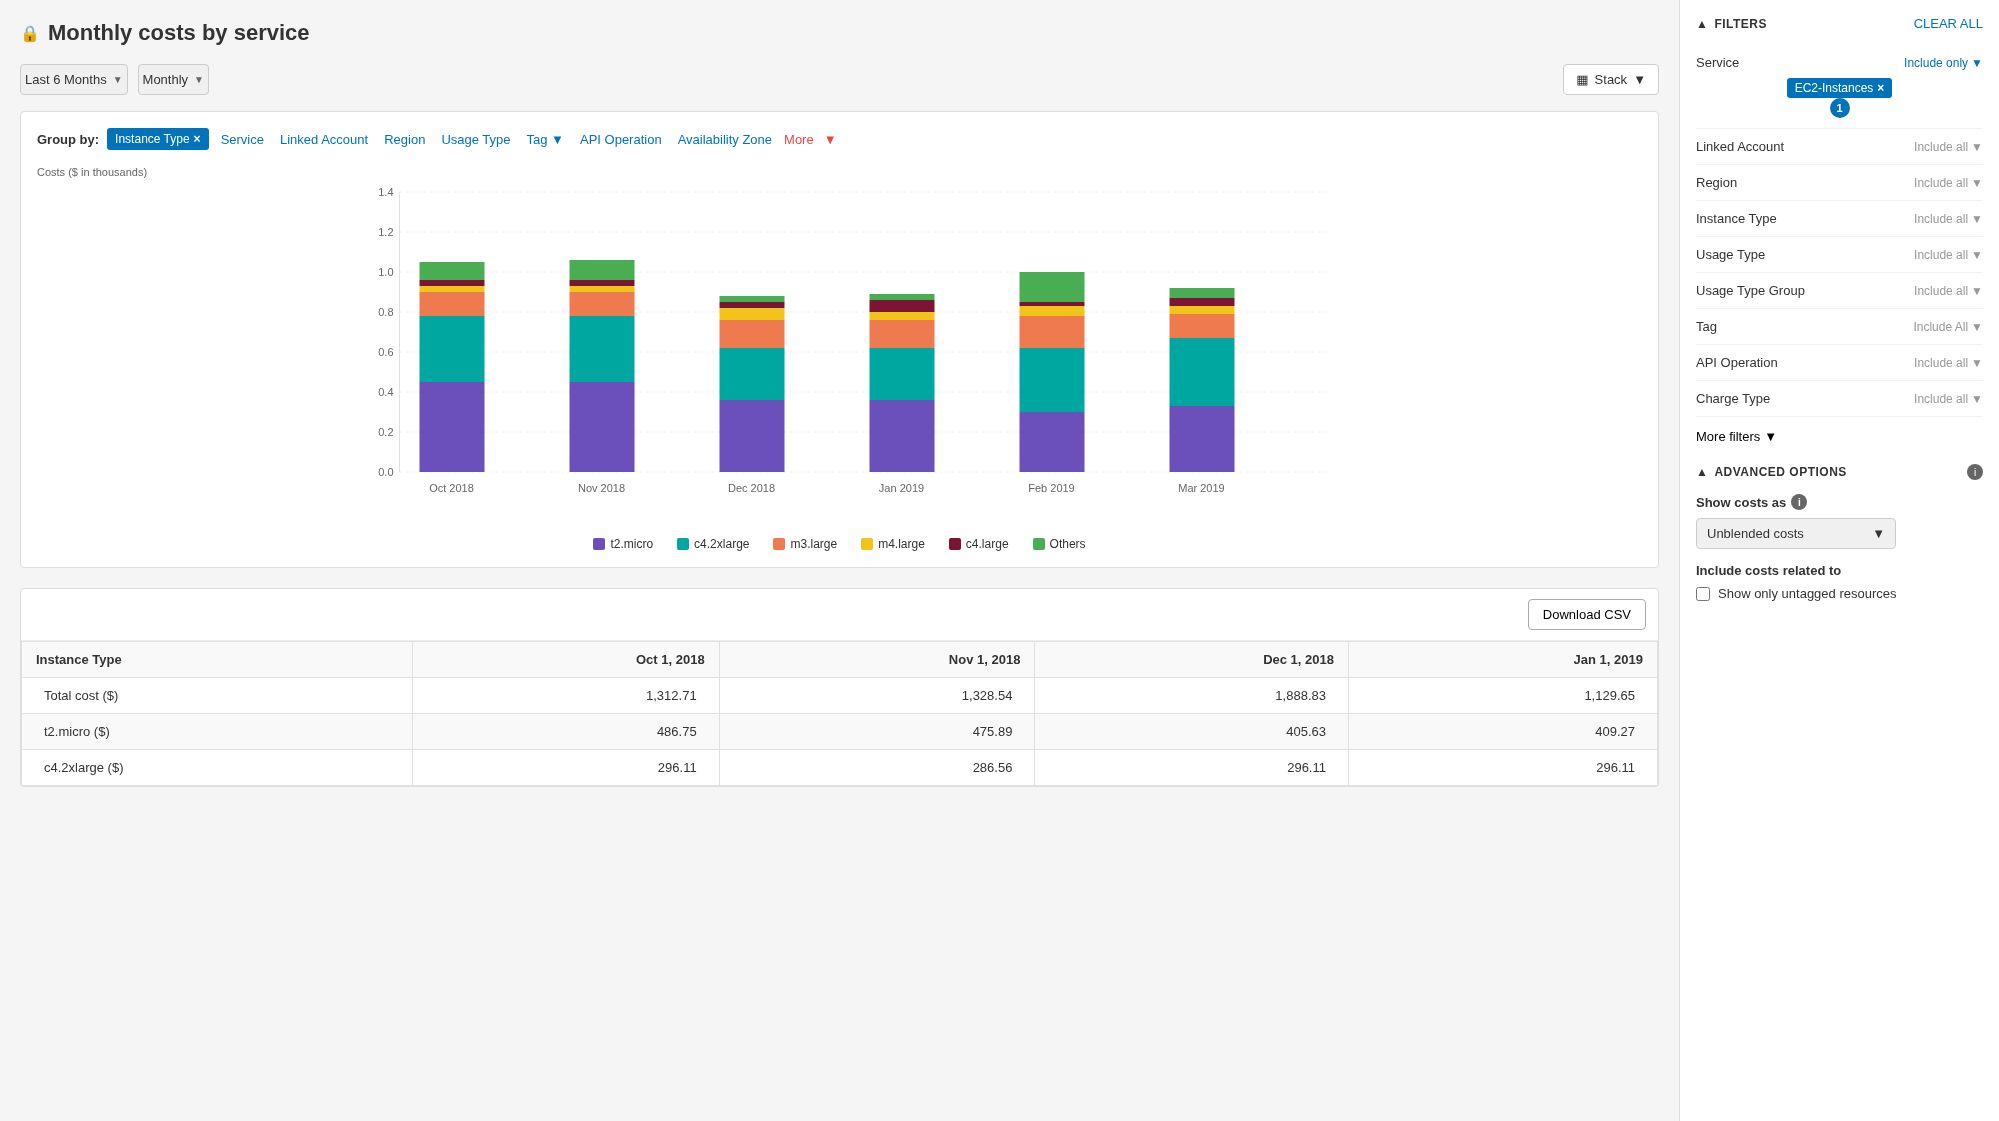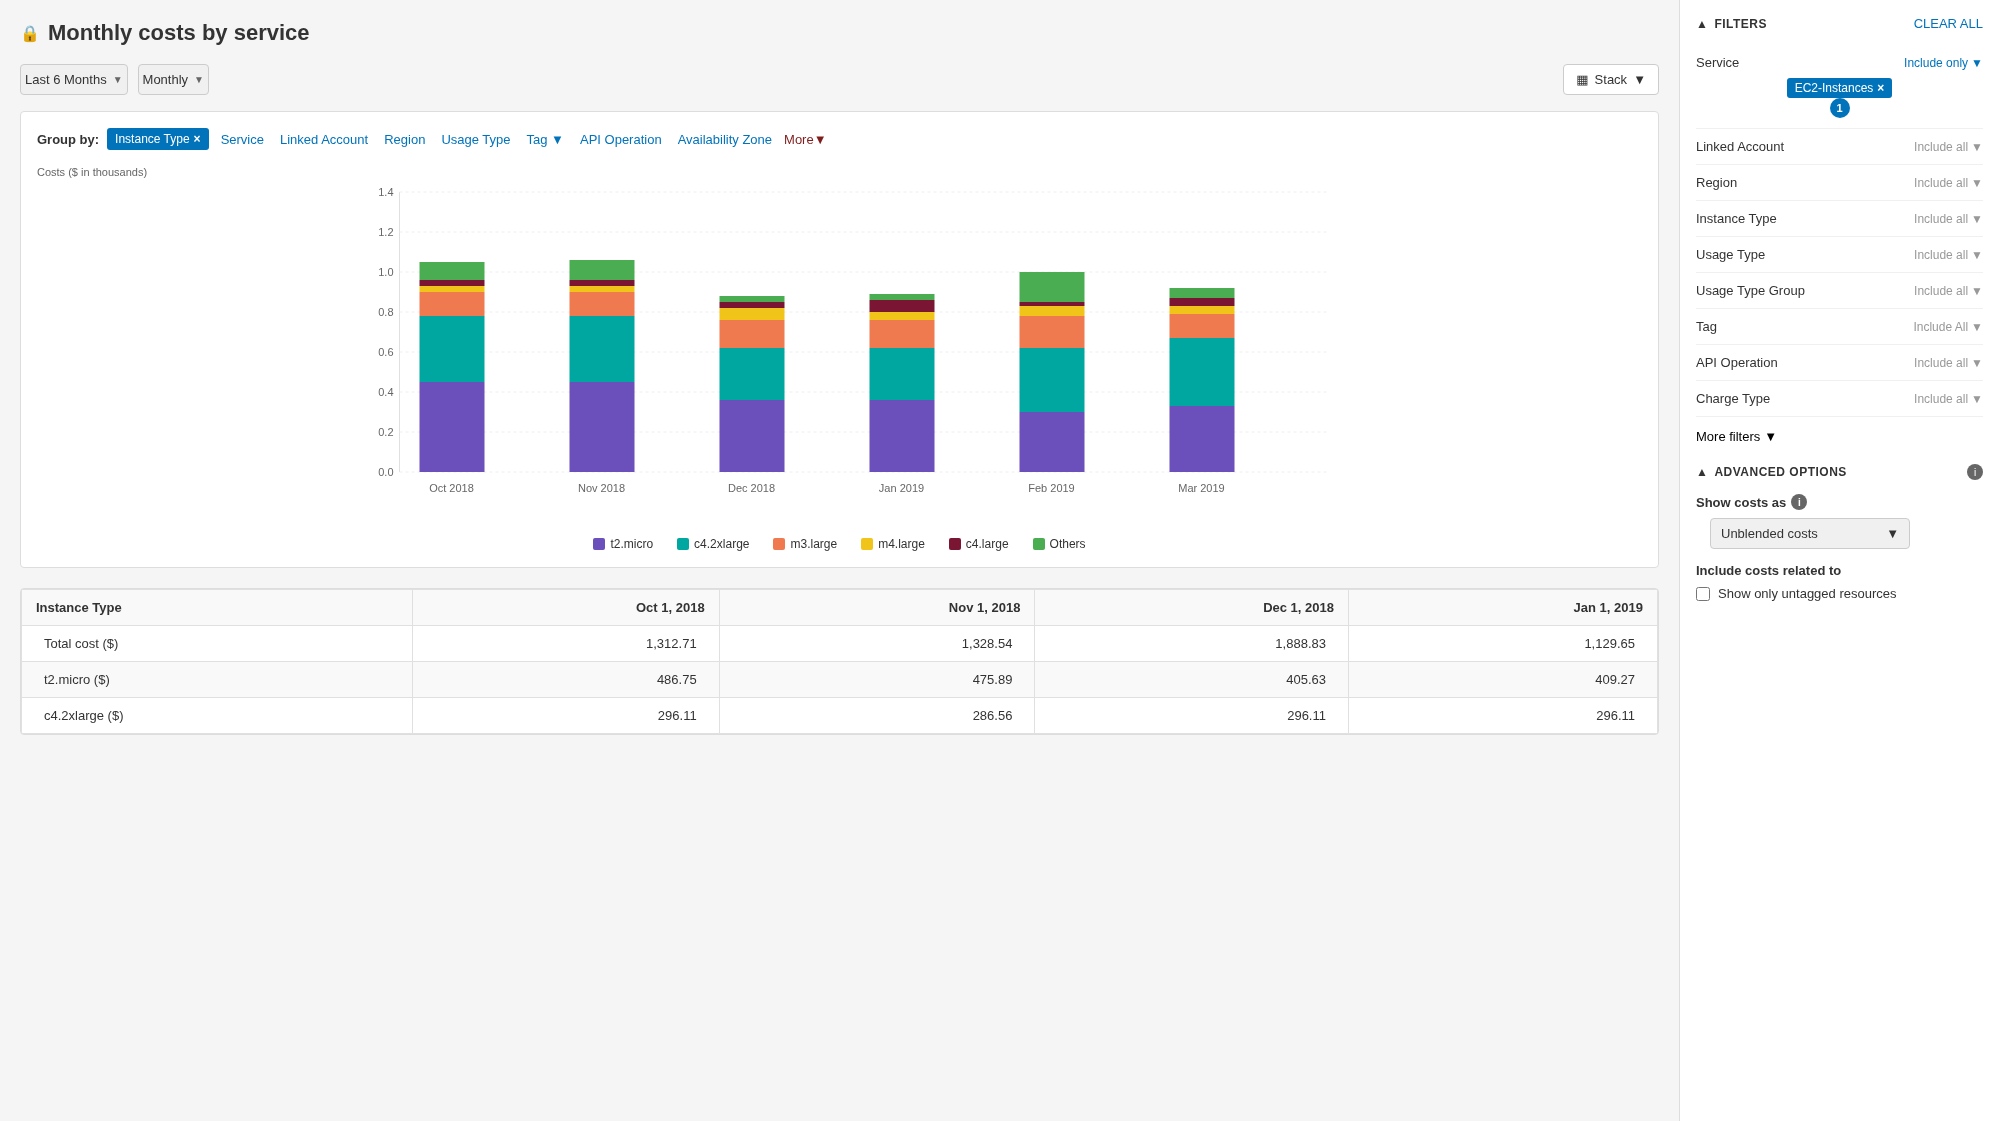--- a/index.html
+++ b/index.html
@@ -29,21 +29,21 @@
       border-radius: 4px; cursor: pointer; font-size: 13px; color: #333;
     }
     
     .chart-panel { background: #fff; border: 1px solid #ddd; border-radius: 4px; padding: 16px; margin-bottom: 20px; }
     
     .group-by-bar { display: flex; align-items: center; gap: 8px; margin-bottom: 16px; flex-wrap: wrap; }
     .group-by-label { font-size: 13px; font-weight: 600; color: #333; }
     .active-tag { display: flex; align-items: center; gap: 4px; background: #0073bb; color: #fff; padding: 4px 8px; border-radius: 3px; font-size: 12px; cursor: pointer; }
     .active-tag .remove { cursor: pointer; font-weight: bold; }
     .group-by-link { color: #0073bb; text-decoration: none; cursor: pointer; font-size: 13px; padding: 2px 4px; }
-    .more-link { display: flex; align-items: center; gap: 0; color: #7f1d1d; cursor: pointer; font-size: 13px; }
+    .more-link { display: flex; align-items: center; gap: 10px; color: #ef4444; cursor: pointer; font-size: 13px; }
     
     .chart-area { position: relative; }
     .chart-y-label { font-size: 11px; color: #666; margin-bottom: 4px; }
     
     .chart-legend { display: flex; align-items: center; gap: 24px; justify-content: center; margin-top: 12px; flex-wrap: wrap; }
     .legend-item { display: flex; align-items: center; gap: 5px; font-size: 12px; }
     .legend-dot { width: 12px; height: 12px; border-radius: 2px; }
     
     .data-table-section { background: #fff; border: 1px solid #ddd; border-radius: 4px; }
     
@@ -72,21 +72,21 @@
     .service-active-tag { display: flex; align-items: center; gap: 4px; background: #0073bb; color: #fff; padding: 3px 8px; border-radius: 3px; font-size: 12px; }
     .badge { background: #0073bb; color: #fff; border-radius: 50%; width: 20px; height: 20px; display: flex; align-items: center; justify-content: center; font-size: 11px; font-weight: bold; }
     
     .more-filters-link { display: flex; align-items: center; gap: 4px; color: #000000; font-size: 13px; cursor: pointer; padding: 12px 0; }
     
     .advanced-options-header { display: flex; align-items: center; justify-content: space-between; margin: 8px 0 14px; }
     .advanced-title { display: flex; align-items: center; gap: 6px; font-size: 12px; font-weight: 700; letter-spacing: 0.5px; color: #333; }
     .info-icon { display: inline-flex; align-items: center; justify-content: center; width: 16px; height: 16px; background: #666; color: #fff; border-radius: 50%; font-size: 10px; cursor: pointer; }
     
     .show-costs-label { font-size: 13px; font-weight: 600; margin-bottom: 8px; display: flex; align-items: center; gap: 5px; }
-    .costs-dropdown { display: flex; align-items: center; gap: 6px; padding: 7px 10px; background: #f0f0f0; border: 1px solid #ccc; border-radius: 4px; cursor: pointer; font-size: 13px; width: 200px; justify-content: space-between; margin-bottom: 14px; margin-left: 14px; }
+    .costs-dropdown { display: flex; align-items: center; gap: 6px; padding: 7px 10px; background: #f0f0f0; border: 1px solid #ccc; border-radius: 4px; cursor: pointer; font-size: 13px; width: 200px; justify-content: space-between; margin-bottom: 14px; }
     
     .include-costs-label { font-size: 13px; font-weight: 600; margin-bottom: 8px; }
     .checkbox-row { display: flex; align-items: center; gap: 8px; font-size: 13px; }
     .checkbox-row input[type="checkbox"] { width: 14px; height: 14px; }
     
     .include-only-btn { display: flex; align-items: center; gap: 3px; color: #0073bb; font-size: 12px; cursor: pointer; }
     .include-all-btn { display: flex; align-items: center; gap: 3px; color: #999; font-size: 12px; cursor: pointer; }
   </style>
 </head>
 <body>
@@ -235,20 +235,23 @@
           </div>
           <div class="legend-item">
             <div class="legend-dot" style="background:#4aad52;"></div>
             <span>Others</span>
           </div>
         </div>
       </div>
     </div>
 
     <div class="data-table-section">
+      <div class="download-bar">
+        <button class="download-btn">Download CSV</button>
+      </div>
       <table class="data-table">
         <thead>
           <tr>
             <th>Instance Type</th>
             <th>Oct 1, 2018</th>
             <th>Nov 1, 2018</th>
             <th>Dec 1, 2018</th>
             <th>Jan 1, 2019</th>
           </tr>
         </thead>

